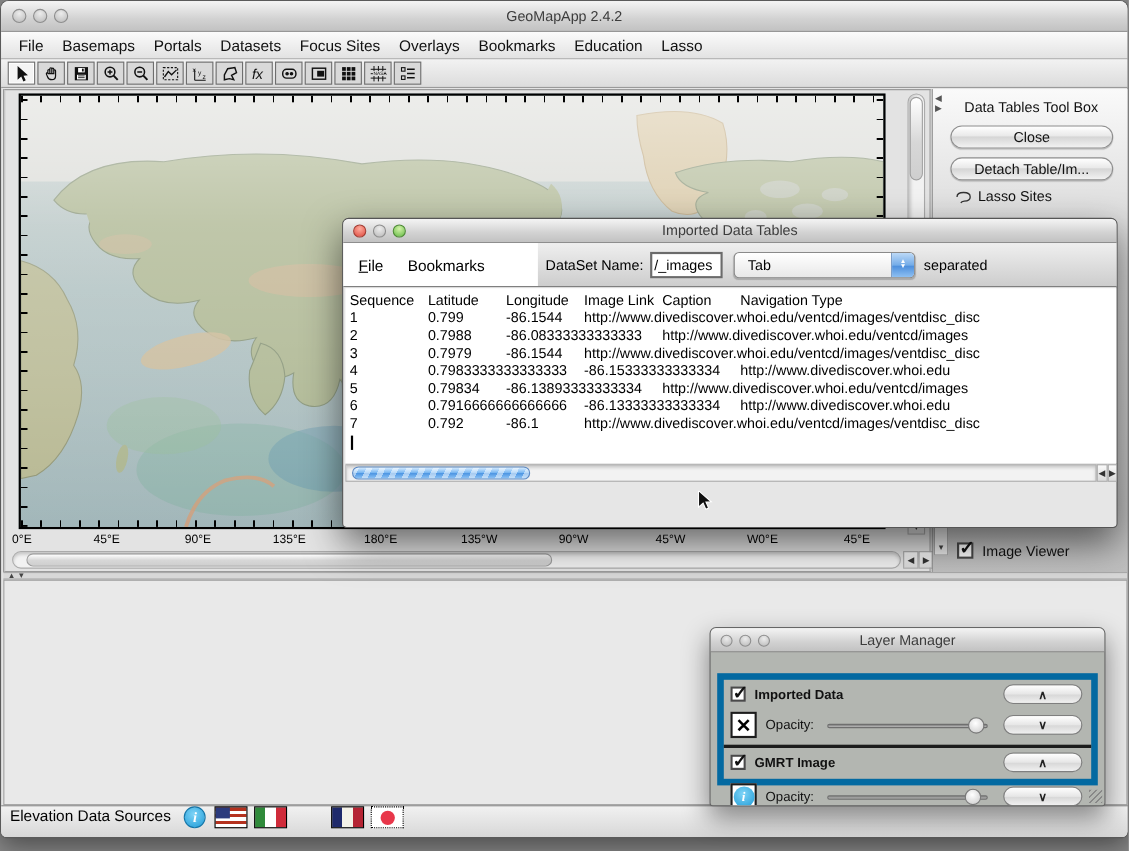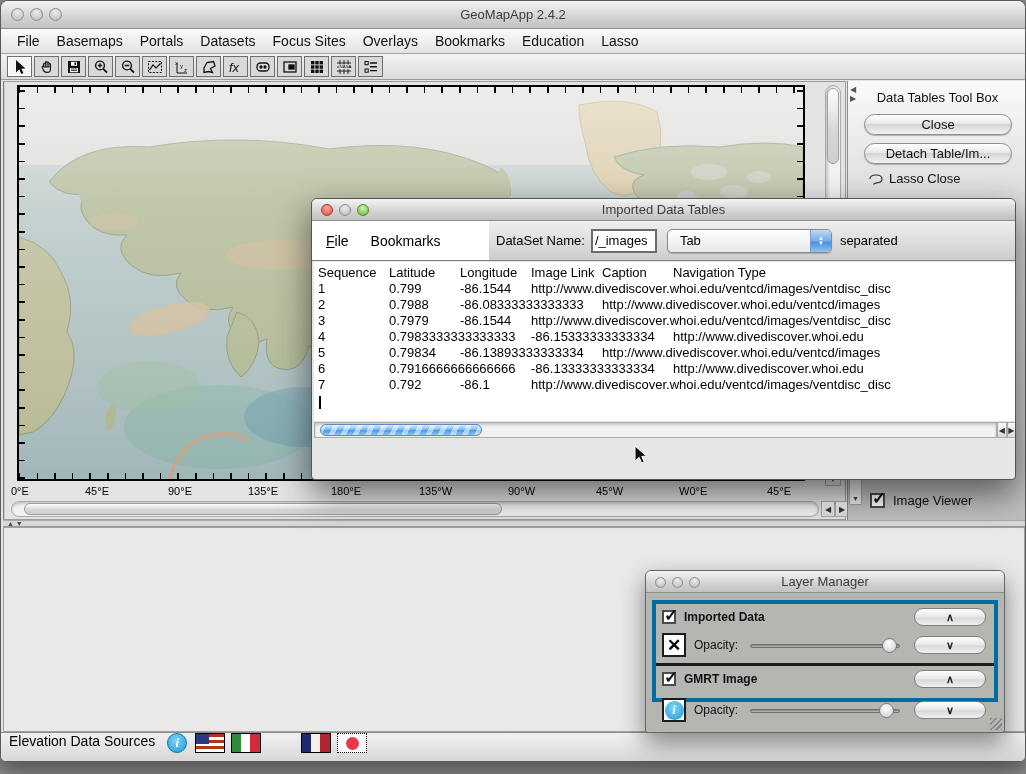--- a/index.html
+++ b/index.html
@@ -128,21 +128,21 @@
     display:flex;align-items:center;justify-content:center;box-shadow:0 1px 1px rgba(0,0,0,.25);}
   .aqua-btn.primary{border-color:#4d7eb5;color:#0c2b4e;
     background:linear-gradient(#d7ecff,#8cc0f2 45%,#5697e0 55%,#a3ccf5);}
   
   .layer-mgr{position:absolute;left:645px;top:570px;width:360px;height:163px;background:#b3b6b1;
     border:1px solid #666;border-radius:6px 6px 3px 3px;box-shadow:0 10px 24px rgba(0,0,0,.45);
     overflow:hidden;z-index:20;}
   .layer-mgr .titlebar{height:22px;}
   .layer-mgr .lights{top:6px;left:9px;}
   .layer-mgr .light{width:11px;height:11px;}
-  .lm-body{position:absolute;left:6px;top:29px;width:346px;height:102px;border:4px solid #0369a1;}
+  .lm-body{position:absolute;left:6px;top:41px;width:346px;height:102px;border:6px solid #0369a1;}
   .lm-group{height:62px;padding:4px 8px 6px 6px;display:flex;flex-direction:column;justify-content:space-between;}
   .lm-group.first{border-bottom:3px solid #1c1c1c;}
   .lm-row{display:flex;align-items:center;}
   .lm-label{font-size:12px;font-weight:bold;color:#111;margin-left:8px;}
   .lm-pill{margin-left:auto;width:72px;height:18px;border-radius:10px;border:1px solid #7f7f7f;
     background:linear-gradient(#fff,#e6e6e6 50%,#d8d8d8 55%,#f0f0f0);font-size:11px;font-weight:bold;
     display:flex;align-items:center;justify-content:center;color:#222;}
   .lm-iconbtn{width:24px;height:24px;background:#fff;border:2px solid #1c1c1c;display:flex;
     align-items:center;justify-content:center;}
   .lm-x{font-size:17px;font-weight:bold;color:#000;line-height:1;}
@@ -391,21 +391,21 @@
 
     <div class="sidebar">
       <div class="collapse-arrows">◀<br>▶</div>
       <div class="sidebar-title">Data Tables Tool Box</div>
       <div class="side-btn" style="top:33px">Close</div>
       <div class="side-btn" style="top:62px">Detach Table/Im...</div>
       <div class="lasso-row">
         <svg width="16" height="14" fill="none" stroke="#333" stroke-width="1.2">
             <path d="M2 7 Q2 3 8 3 Q14 3 14 7 Q14 10.5 8.6 10.8 Q6 11 5.5 12.5"></path>
           </svg>
-        <span>Lasso Close</span>
+        <span>Lasso Sites</span>
       </div>
       <div class="mini-sb">
         <span>▲</span>
         <span>▼</span>
       </div>
       <div class="opt-row" style="top:380px">
         <span class="cb checked"></span>
         <span>Plot/Refresh</span>
       </div>
       <div class="opt-row" style="top:412px">

